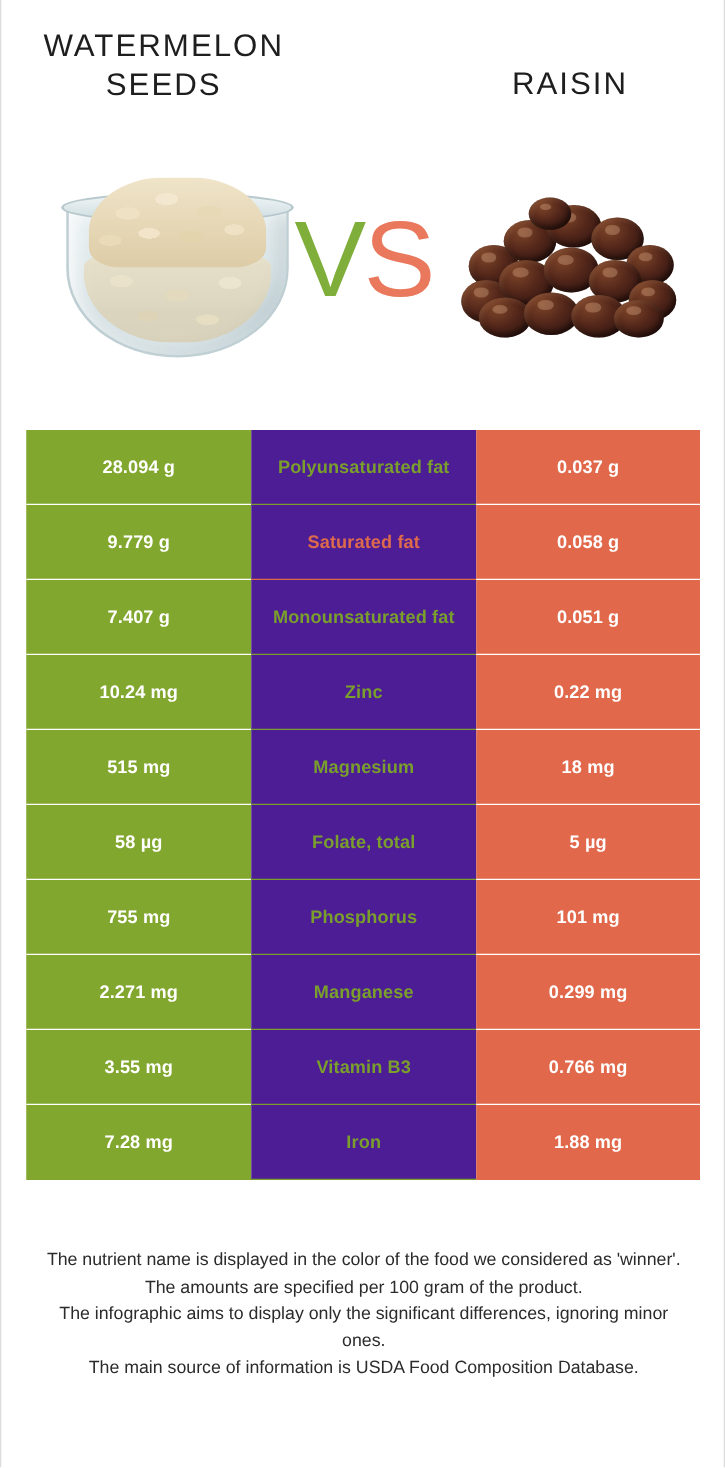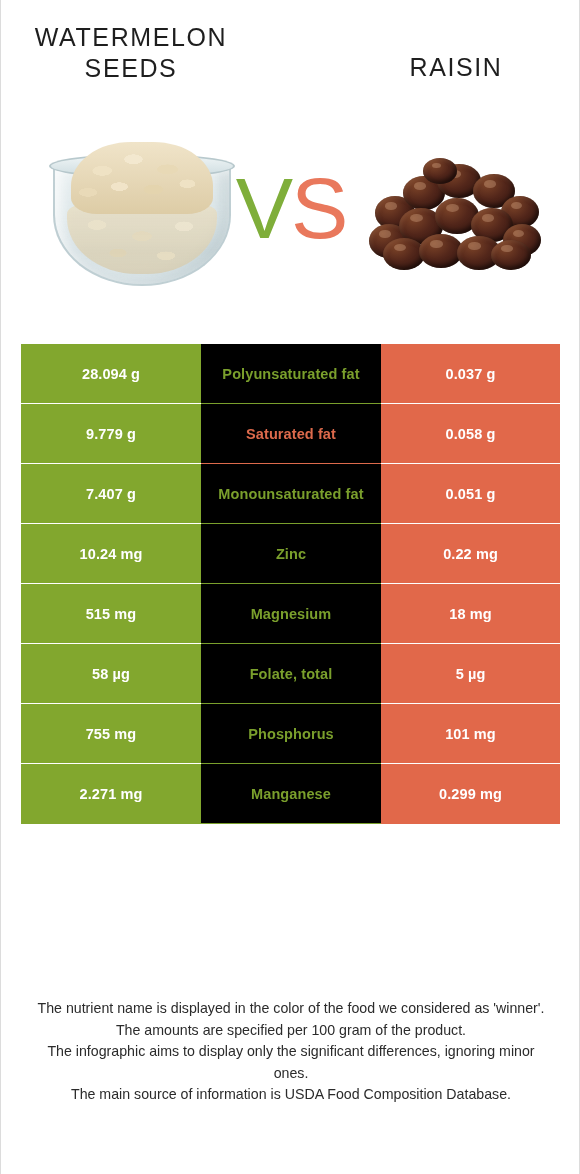--- a/index.html
+++ b/index.html
@@ -165,21 +165,21 @@
     font-family: "Liberation Sans", sans-serif;
   }
   .cell-left {
     width: 180px;
     background: #82a72e;
     color: #ffffff;
     border-bottom: 1px solid #ffffff;
   }
   .cell-mid {
     width: 180px;
-    background: #000000;
+    background: #4c1d95;
   }
   .cell-right {
     width: 179px;
     background: #e1684a;
     color: #ffffff;
     border-bottom: 1px solid #ffffff;
   }
   .row:last-child .cell-left,
   .row:last-child .cell-right { border-bottom: none; }
 
@@ -279,20 +279,30 @@
       <div class="row">
         <div class="cell cell-left">755 mg</div>
         <div class="cell cell-mid win-left">Phosphorus</div>
         <div class="cell cell-right">101 mg</div>
       </div>
       <div class="row">
         <div class="cell cell-left">2.271 mg</div>
         <div class="cell cell-mid win-left">Manganese</div>
         <div class="cell cell-right">0.299 mg</div>
       </div>
+      <div class="row">
+        <div class="cell cell-left">3.55 mg</div>
+        <div class="cell cell-mid win-left">Vitamin B3</div>
+        <div class="cell cell-right">0.766 mg</div>
+      </div>
+      <div class="row">
+        <div class="cell cell-left">7.28 mg</div>
+        <div class="cell cell-mid win-left">Iron</div>
+        <div class="cell cell-right">1.88 mg</div>
+      </div>
     </div>
 
   <div class="footnote">
     <p>The nutrient name is displayed in the color of the food we considered as 'winner'.</p>
     <p>The amounts are specified per 100 gram of the product.</p>
     <p>The infographic aims to display only the significant differences, ignoring minor ones.</p>
     <p>The main source of information is USDA Food Composition Database.</p>
   </div>
 
 </div>

